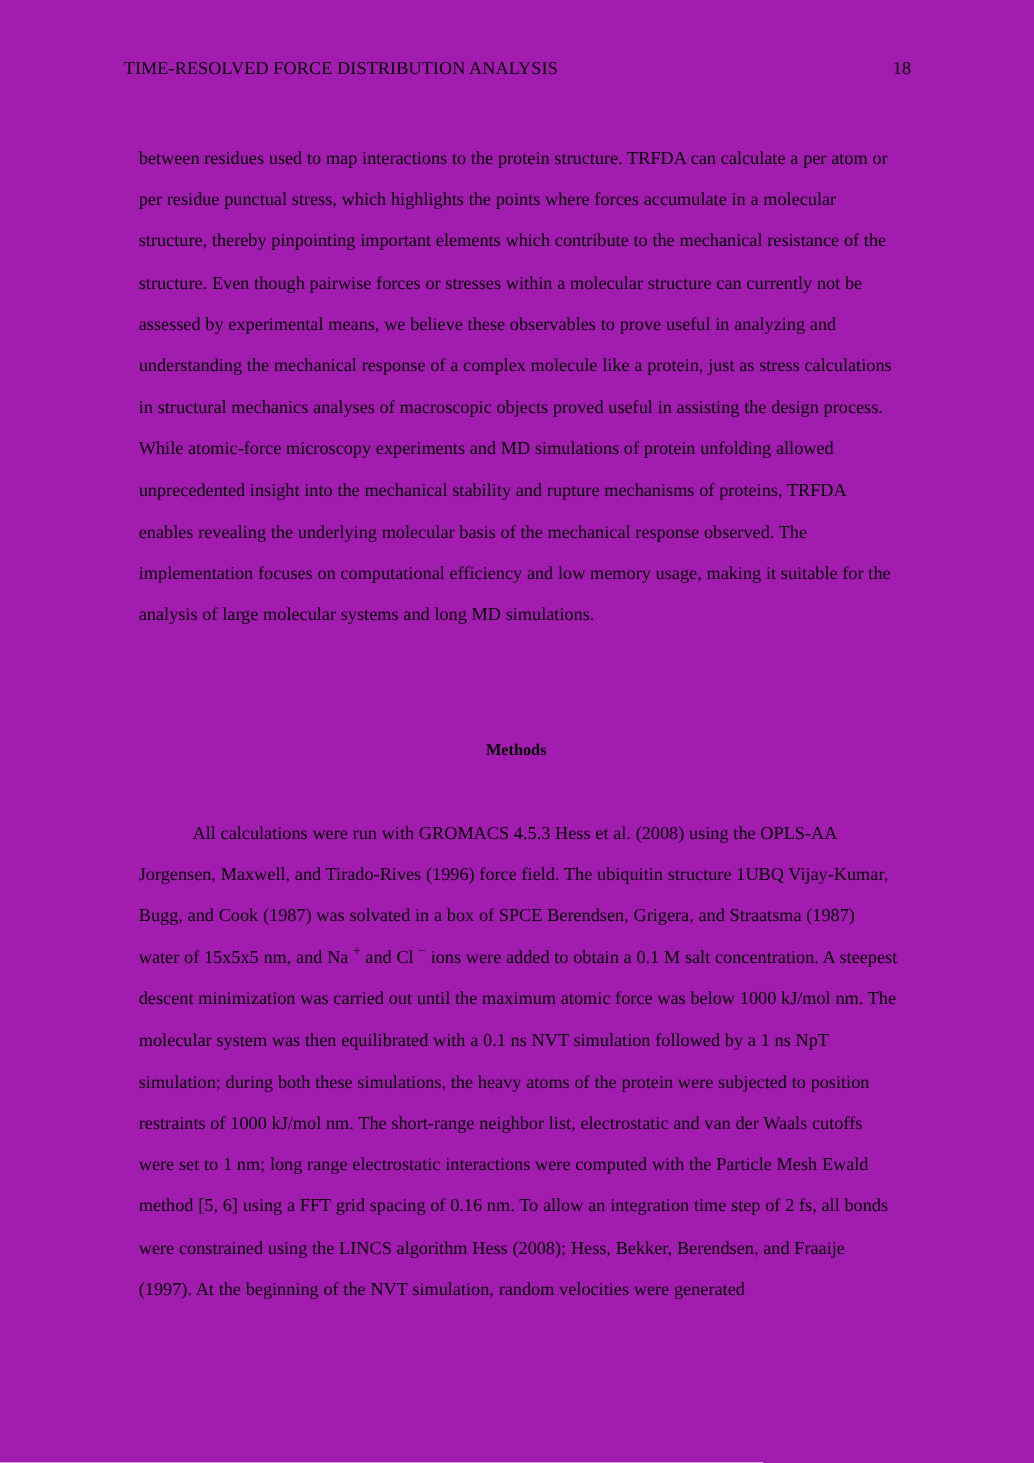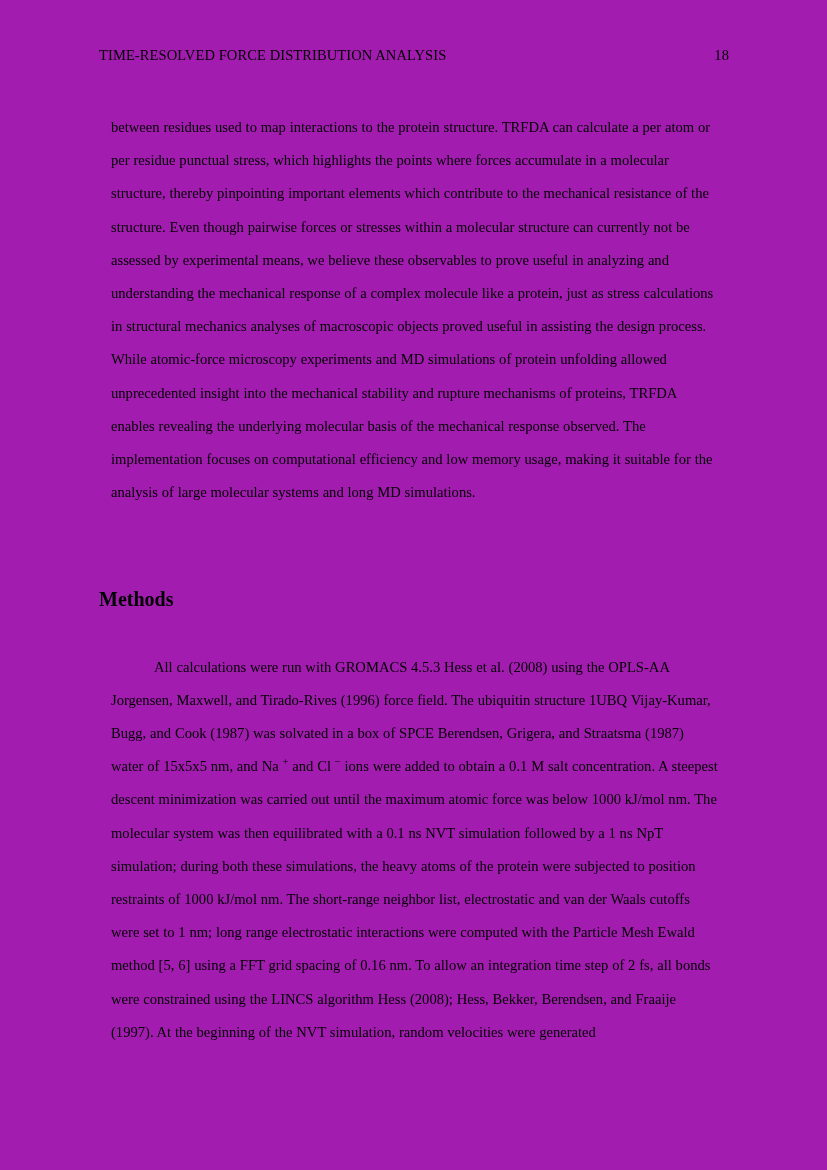--- a/index.html
+++ b/index.html
@@ -50,24 +50,24 @@
     line-height: 33.2px;
     text-align: left;
     text-indent: 0;
     word-spacing: 0.15px;
   }
   p.indented {
     text-indent: 43px;
   }
   .heading {
     margin: 0;
-    font-size: 20px;
+    font-size: 13px;
     line-height: 33.2px;
     font-weight: bold;
-    text-align: left;
+    text-align: center;
     width: 628px;
   }
   .spacer-before-heading {
     height: 62px;
   }
   .spacer-after-heading {
     height: 22px;
   }
   sup {
     font-size: 0.72em;

